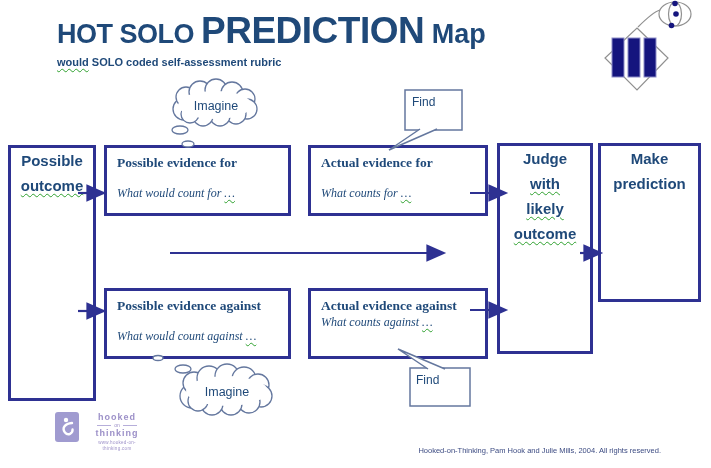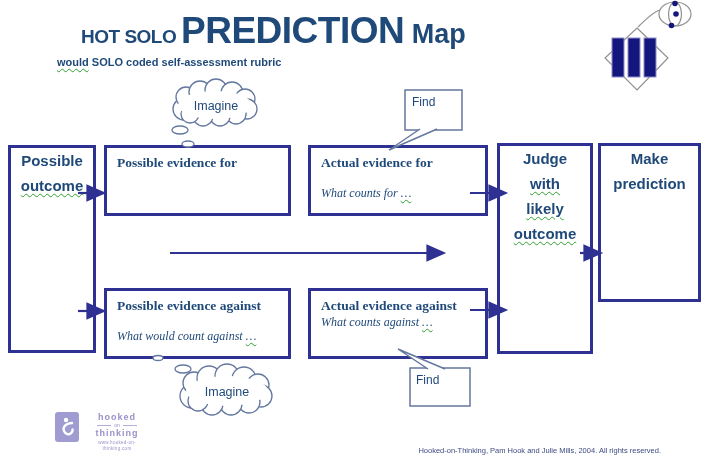--- a/index.html
+++ b/index.html
@@ -9,36 +9,36 @@
     --green:#2fa12f;
     --purple:#a09bd0;
   }
   html,body{margin:0;padding:0;background:#fff;}
   #stage{
     position:relative;width:711px;height:468px;background:#fff;overflow:hidden;
     font-family:"Liberation Sans",sans-serif;color:var(--navy);
   }
   
   #title{position:absolute;left:57px;top:10px;white-space:nowrap;color:var(--navy);}
-  #title .t1{font-size:19px;font-weight:bold;letter-spacing:-0.5px;margin-left:24px;}
+  #title .t1{font-size:27px;font-weight:bold;letter-spacing:-0.5px;}
   #title .t2{font-size:37px;font-weight:bold;letter-spacing:-0.5px;}
   #title .t3{font-size:27px;font-weight:bold;}
   #subtitle{position:absolute;left:57px;top:56px;font-size:11px;font-weight:bold;color:var(--navy);}
   .sq{
     text-decoration-line:underline;
     text-decoration-style:wavy;
     text-decoration-color:var(--green);
     text-decoration-thickness:1px;
     text-underline-offset:2px;
   }
   
   .box{position:absolute;border:3px solid var(--border);background:#fff;box-sizing:border-box;}
   .center-box{display:flex;flex-direction:column;justify-content:flex-start;align-items:center;text-align:center;}
   .center-box .bl{font-size:15px;font-weight:bold;line-height:25px;}
-  #box-possible-outcome{left:8px;top:145px;width:88px;height:208px;}
+  #box-possible-outcome{left:8px;top:145px;width:88px;height:256px;}
   #box-judge{left:497px;top:143px;width:96px;height:211px;}
   #box-make{left:598px;top:143px;width:103px;height:159px;}
   #box-pef{left:104px;top:145px;width:187px;height:71px;}
   #box-aef{left:308px;top:145px;width:180px;height:71px;}
   #box-pea{left:104px;top:288px;width:187px;height:71px;}
   #box-aea{left:308px;top:288px;width:180px;height:71px;}
   .evi{padding:6px 10px;font-family:Liberation Serif, serif;}
   .box-title{font-size:13.5px;font-weight:bold;line-height:17px;}
   .box-prompt{font-style:italic;font-size:12px;}
   .gap{margin-top:15px;}
@@ -84,20 +84,23 @@
     <circle cx="73.5" cy="25.5" r="2.8" fill="#15157e"></circle>
   </svg>
 
   <div class="box center-box" id="box-possible-outcome">
     <div class="bl">Possible</div>
     <div class="bl sq">outcome</div>
   </div>
 
   <div class="box evi" id="box-pef">
     <div class="box-title">Possible evidence for</div>
+    <div class="box-prompt gap">
+      <span>What would count for</span> <span class="sq">…</span>
+    </div>
   </div>
 
   <div class="box evi" id="box-aef">
     <div class="box-title">Actual evidence for</div>
     <div class="box-prompt gap">
       <span>What counts for</span> <span class="sq">…</span>
     </div>
   </div>
 
   <div class="box evi" id="box-aea">

